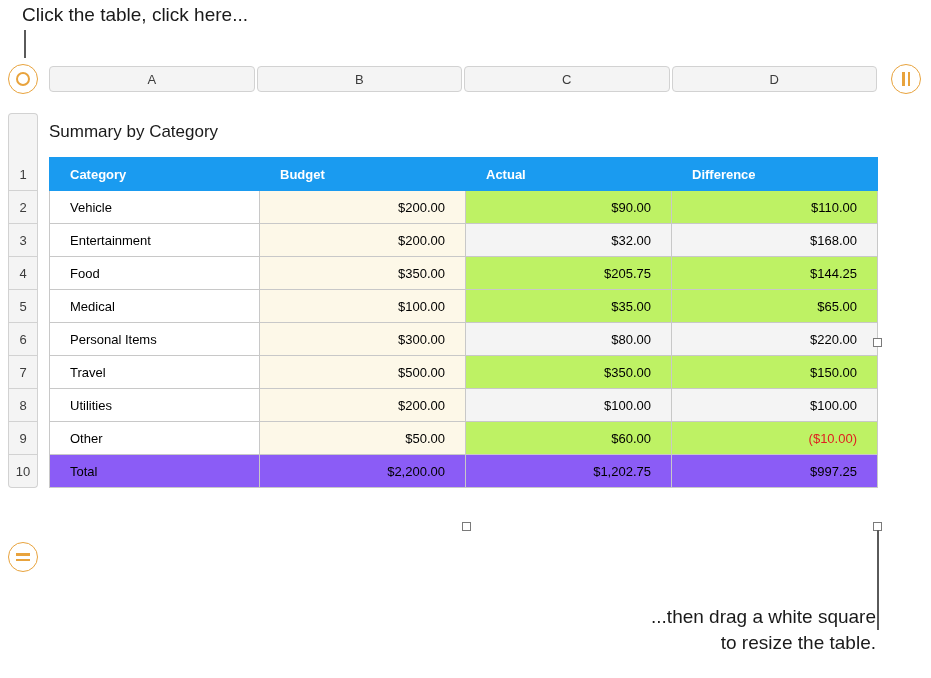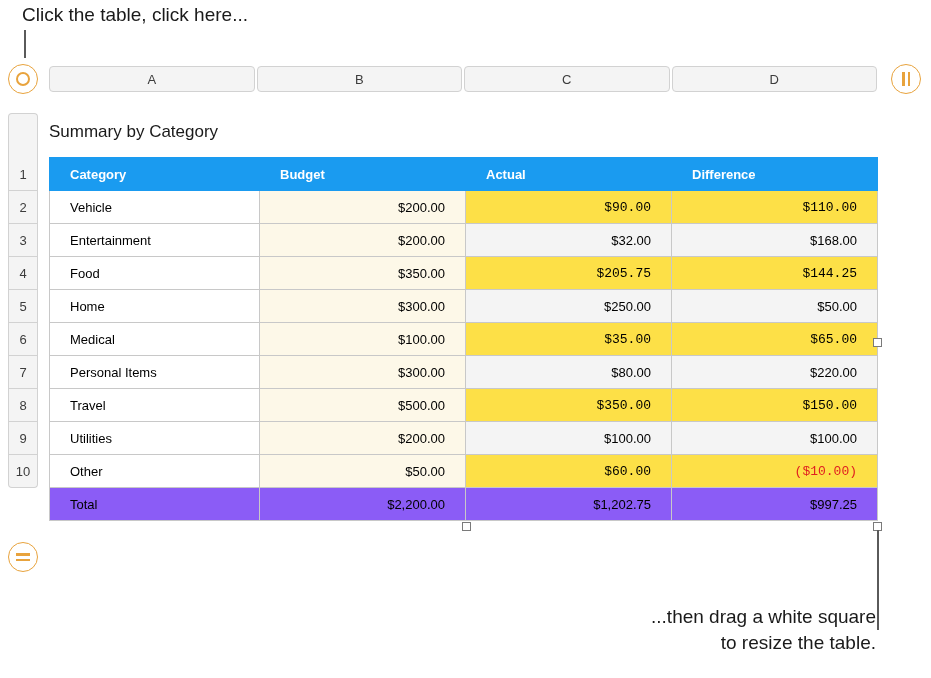--- a/index.html
+++ b/index.html
@@ -177,21 +177,21 @@
     text-align: left;
     font-weight: bold;
     background: #ffffff;
   }
   td.num {
     text-align: right;
     font-weight: bold;
     margin-left: 32px;
   }
   td.budget { background: #fdf8e8; }
-  td.white  { background: #fde047; font-family: Liberation Mono, monospace; }
+  td.white  { background: #bef264; }
   td.gray   { background: #f4f4f4; }
   tr.total td {
     background: #8b5cf6;
     font-weight: normal;
     border-top: 1px solid #0f766e;
   }
   td.neg { color: #e02020; }
 
   
   .handle {
@@ -300,26 +300,20 @@
         <td class="num gray">$32.00</td>
         <td class="num gray">$168.00</td>
       </tr>
       <tr>
         <td class="cat">Food</td>
         <td class="num budget">$350.00</td>
         <td class="num white">$205.75</td>
         <td class="num white">$144.25</td>
       </tr>
       <tr>
-        <td class="cat">Home</td>
-        <td class="num budget">$300.00</td>
-        <td class="num gray">$250.00</td>
-        <td class="num gray">$50.00</td>
-      </tr>
-      <tr>
         <td class="cat">Medical</td>
         <td class="num budget">$100.00</td>
         <td class="num white">$35.00</td>
         <td class="num white">$65.00</td>
       </tr>
       <tr>
         <td class="cat">Personal Items</td>
         <td class="num budget">$300.00</td>
         <td class="num gray">$80.00</td>
         <td class="num gray">$220.00</td>

